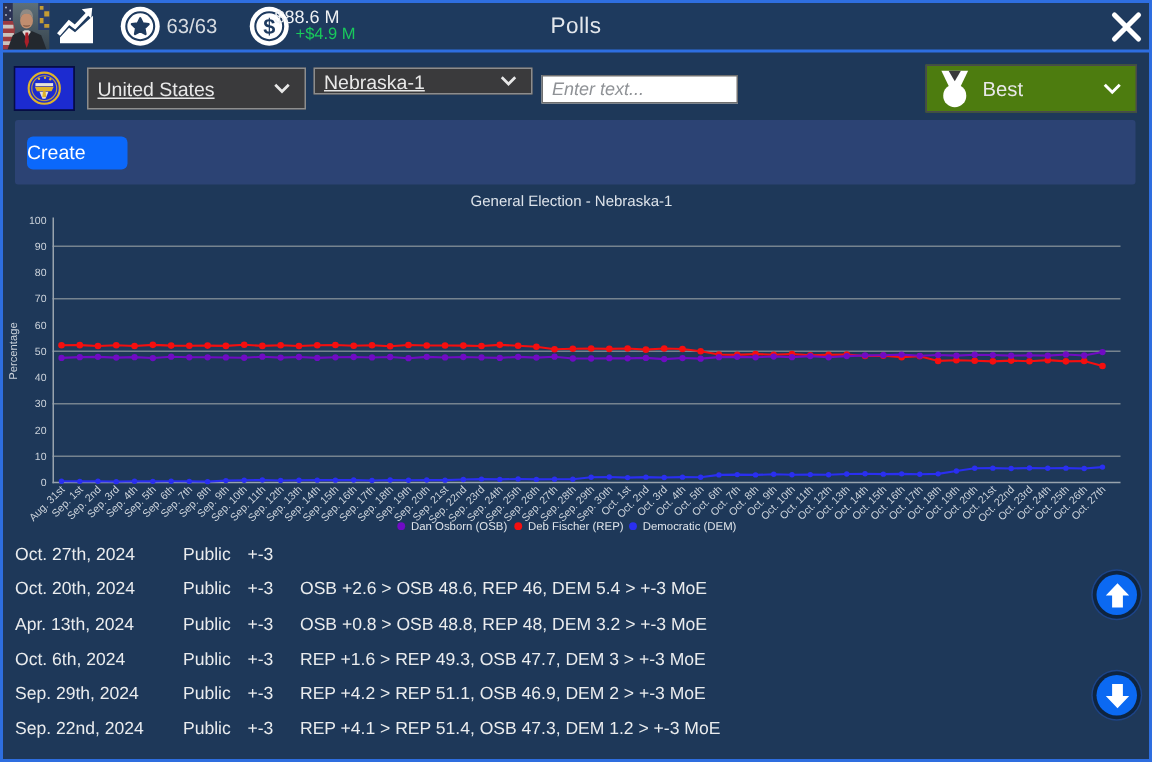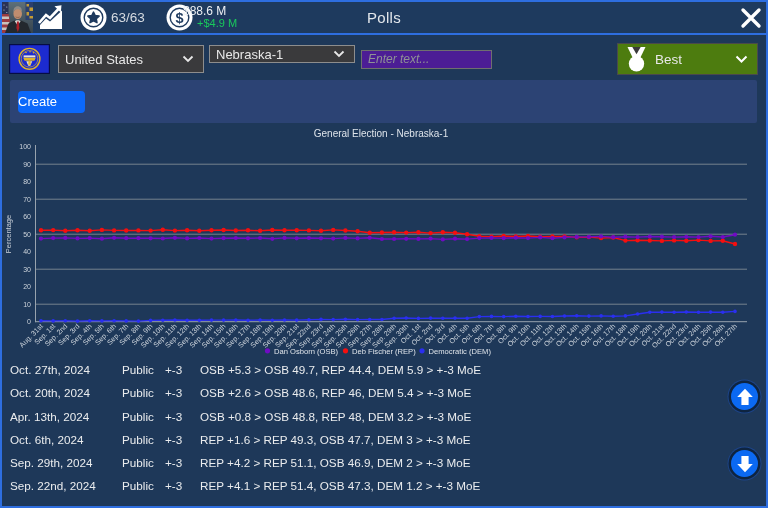--- a/index.html
+++ b/index.html
@@ -9,23 +9,23 @@
 #topbar { left:0; top:0; width:768px; height:35px; background:#1e3a5e; border-bottom:2px solid #2e6ee0; }
 #polls { left:0; right:0; top:9px; text-align:center; color:#e3e7ec; font-size:15px; letter-spacing:.3px; }
 #cnt { left:111px; top:9.5px; color:#d6dbe1; font-size:13.5px; }
 #money1 { left:183px; top:3.5px; color:#eef1f4; font-size:12px; }
 #money2 { left:197px; top:17px; color:#19c95c; font-size:11px; }
 #panel { left:10px; top:80px; width:747px; height:43px; background:#2c4374; border-radius:2px; }
 #createbtn { left:18px; top:91px; width:67px; height:22px; background:#0b68fb; border-radius:4px; color:#fff; font-size:13px; line-height:22px; }
 .dd { background:#3a3a3c; border:1px solid #8d8d8d; color:#e8e8e8; font-size:13px; display:flex; align-items:center; }
 #dd1 { left:58px; top:45px; width:146px; height:28px; }
 #dd2 { left:209px; top:45px; width:146px; height:18px; }
-#inp { left:361px; top:50px; width:131px; height:19px; background:#4c1d95; border:1px solid #6f6f6f; color:#8f9296; font-size:12px; font-style:italic; line-height:17px; padding-left:6px; }
+#inp { left:361px; top:50px; width:131px; height:19px; background:#ffffff; border:1px solid #6f6f6f; color:#8f9296; font-size:12px; font-style:italic; line-height:17px; padding-left:6px; }
 #dd3 { left:617px; top:43px; width:141px; height:32px; background:#4d7c0f; border:1px solid #4a4a4c; color:#e8e8e8; font-size:13.5px; }
-.ddtext { padding-left:6px; }
+.ddtext { padding-left:6px;text-decoration:underline; }
 .chev { position:absolute; right:9px; top:50%; margin-top:-4px; }
 #chartwrap { left:0; top:126px; width:768px; height:234px; }
 .trow { position:absolute; left:0; width:655px; height:23.2px; color:#eaecee; font-size:11.7px; line-height:23.2px; }
 .trow span { position:absolute; white-space:nowrap; }
 .c1 { left:10px; } .c2 { left:122px; } .c3 { left:165px; } .c4 { left:200px; }
 .navbtn { width:27px; height:27px; border-radius:50%; background:#0b69f2; box-shadow:0 0 0 2.5px #0e2440, 0 0 0 3.5px #1d4488; display:flex; align-items:center; justify-content:center; }
 #upbtn { left:731px; top:383px; }
 #dnbtn { left:731px; top:450px; }
 </style></head>
 <body>
@@ -399,21 +399,20 @@
 <text x="352" y="227.6">Deb Fischer (REP)</text>
 <circle cx="422" cy="224.8" r="2.6" fill="#2a2ff0"></circle>
 <text x="428.5" y="227.6">Democratic (DEM)</text>
 </g>
 </svg></div>
 
 <div class="trow" style="top:358.2px">
     <span class="c1">Oct. 27th, 2024</span>
     <span class="c2">Public</span>
     <span class="c3">+-3</span>
-    <span class="c4">OSB +5.3 &gt; OSB 49.7, REP 44.4, DEM 5.9 &gt; +-3 MoE</span>
   </div>
 <div class="trow" style="top:381.3px">
     <span class="c1">Oct. 20th, 2024</span>
     <span class="c2">Public</span>
     <span class="c3">+-3</span>
     <span class="c4">OSB +2.6 &gt; OSB 48.6, REP 46, DEM 5.4 &gt; +-3 MoE</span>
   </div>
 <div class="trow" style="top:404.5px">
     <span class="c1">Apr. 13th, 2024</span>
     <span class="c2">Public</span>

